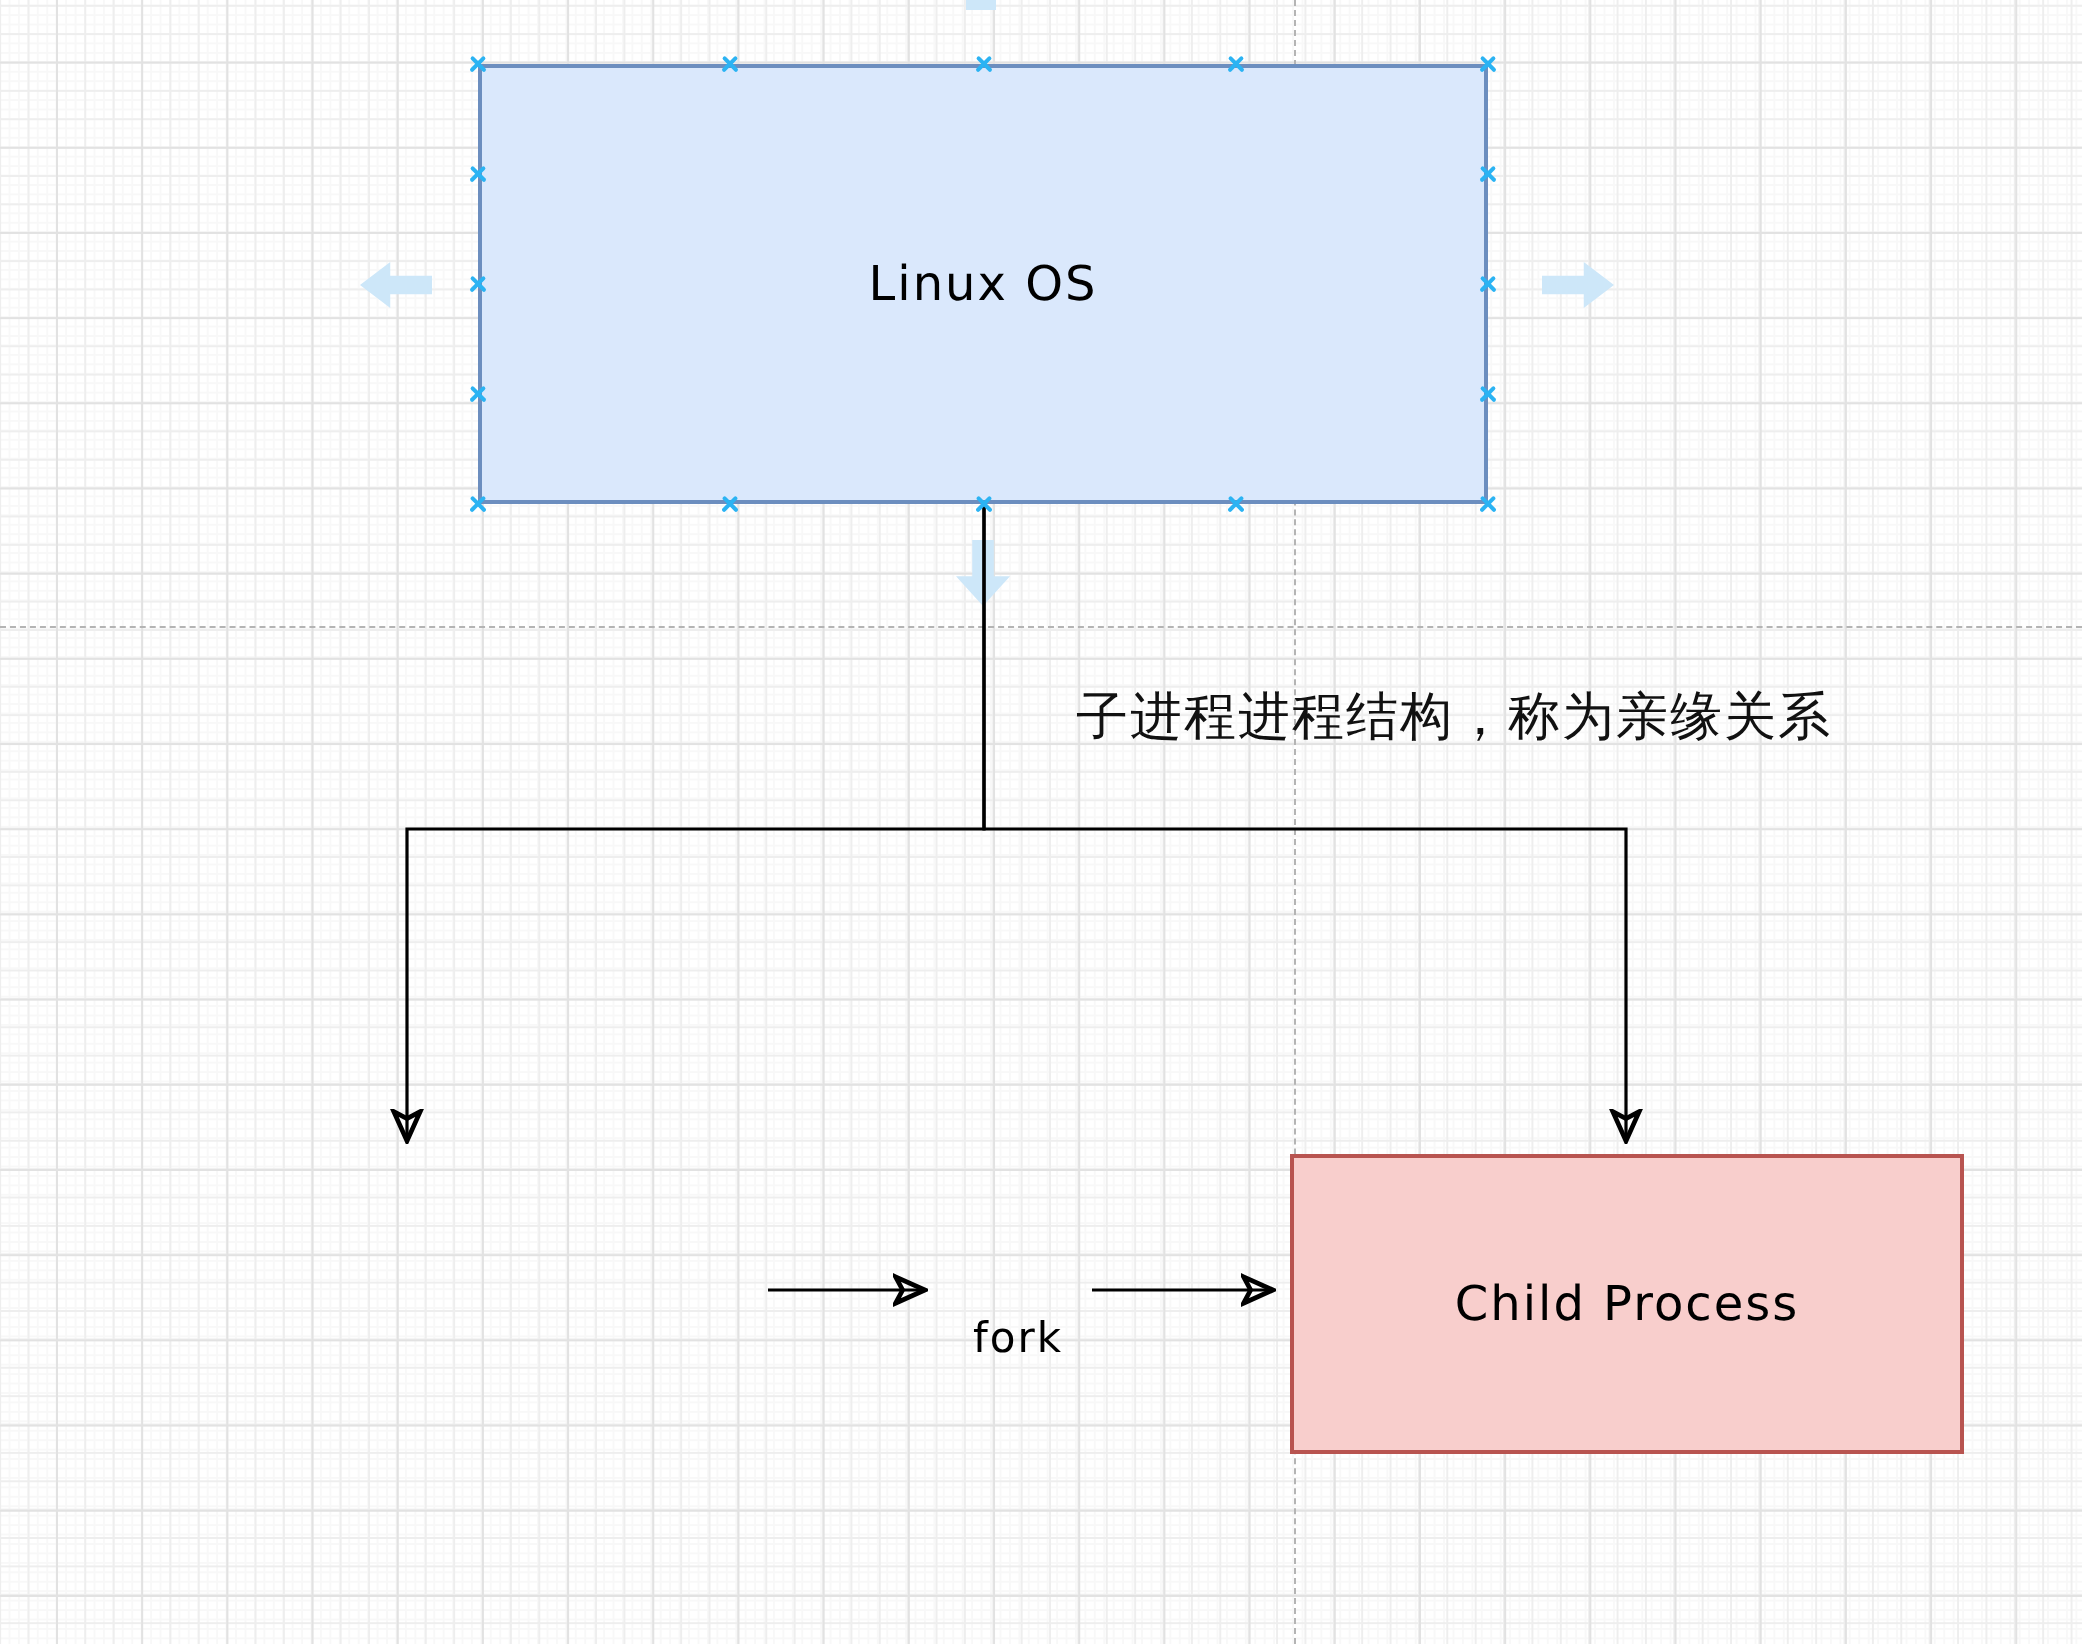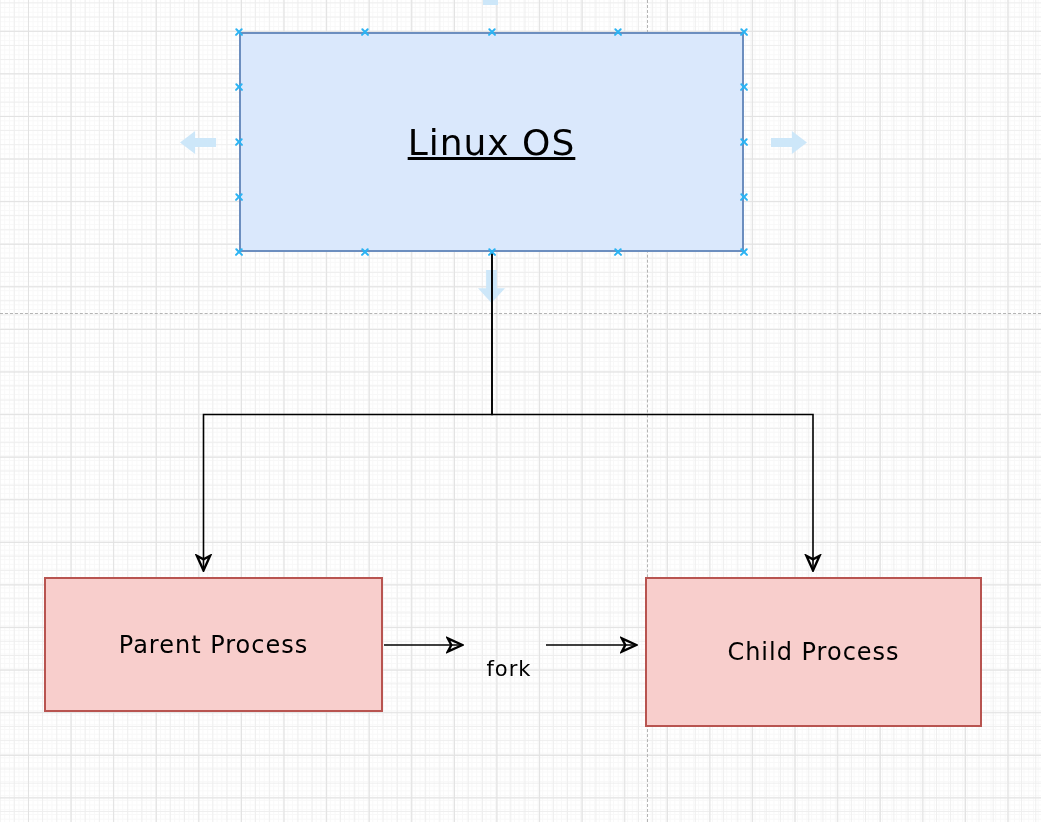--- a/index.html
+++ b/index.html
@@ -49,21 +49,21 @@
     position:absolute;left:538px;top:342px;z-index:4;
     font-size:26px;line-height:34px;color:#111;white-space:nowrap;letter-spacing:1px;
   }
   
   .node{
     position:absolute;z-index:5;box-sizing:border-box;
     display:flex;align-items:center;justify-content:center;
     text-align:center;color:#000;
   }
   .node-linux{left:239px;top:32px;width:505px;height:220px;
-    background:#dae8fc;border:2px solid #6c8ebf;font-size:36px;letter-spacing:1px;text-decoration:underline;}
+    background:#dae8fc;border:2px solid #6c8ebf;font-size:24px;letter-spacing:1px;}
   .node-parent{left:44px;top:577px;width:339px;height:135px;
     background:#f8cecc;border:2px solid #b85450;font-size:24px;letter-spacing:1px;}
   .node-child{left:645px;top:577px;width:337px;height:150px;
     background:#f8cecc;border:2px solid #b85450;font-size:24px;letter-spacing:1px;}
   
   .cp{position:absolute;width:10px;height:10px;transform:translate(-50%,-50%);z-index:6;}
   .cp::before,.cp::after{
     content:"";position:absolute;left:0;top:4px;width:10px;height:2.4px;
     background:#2bb3f3;border-radius:1px;
   }
@@ -90,26 +90,24 @@
       </marker>
     </defs>
     <path d="M492,253 V414.5 H203.5 V569" marker-end="url(#arrow)"></path>
     <path d="M492,253 V414.5 H813 V569" marker-end="url(#arrow)"></path>
     <path d="M384,645 H461" marker-end="url(#arrow)"></path>
     <path d="M546,645 H635" marker-end="url(#arrow)"></path>
   </svg>
 
   <span class="edge-label">fork</span>
 
+  <div class="annotation">子进程进程结构，称为亲缘关系</div>
 
   <div class="node node-linux">
     <span>Linux OS</span>
-  </div>
-  <div class="node node-parent">
-    <span>Parent Process</span>
   </div>
   <div class="node node-child">
     <span>Child Process</span>
   </div>
 
   <div>
       <div class="cp" style="left: 239px; top: 32px;"></div>
       <div class="cp" style="left: 239px; top: 252px;"></div>
       <div class="cp" style="left: 365.25px; top: 32px;"></div>
       <div class="cp" style="left: 365.25px; top: 252px;"></div>

